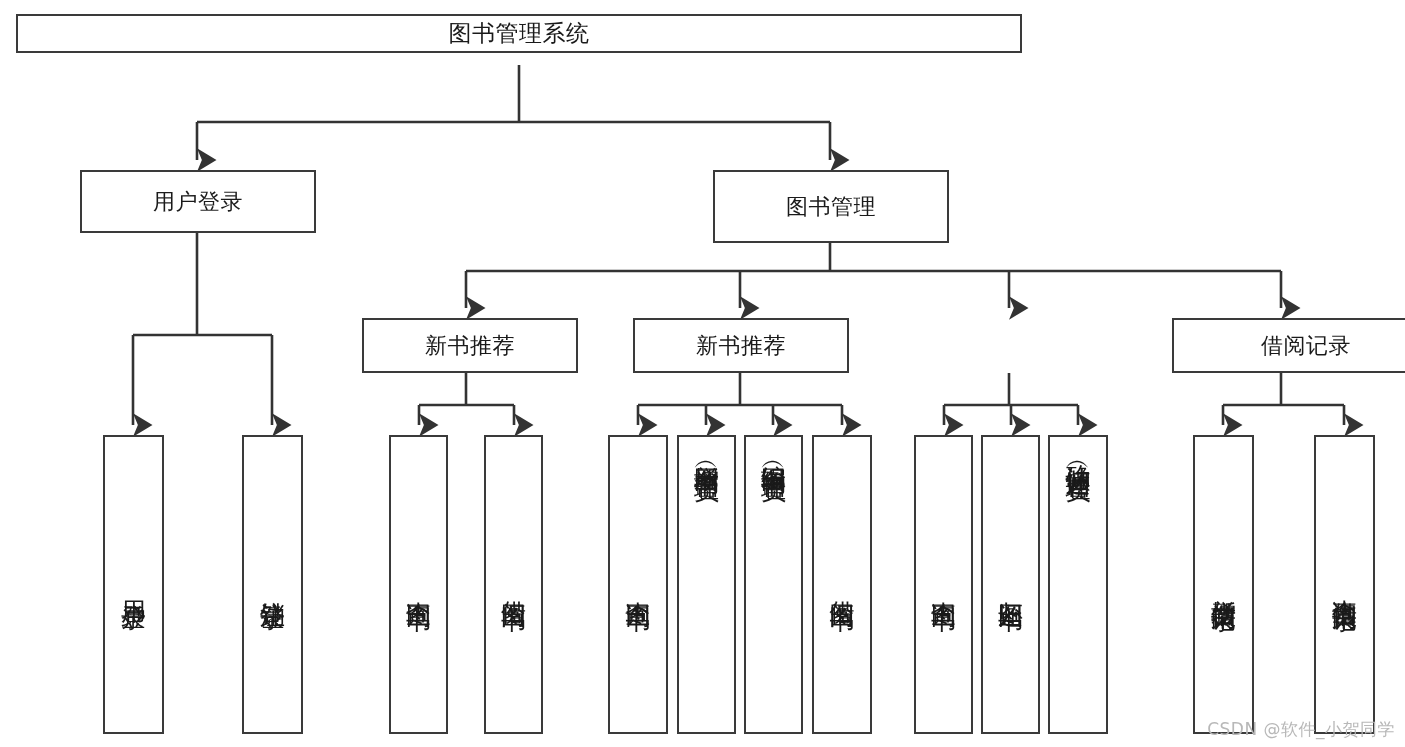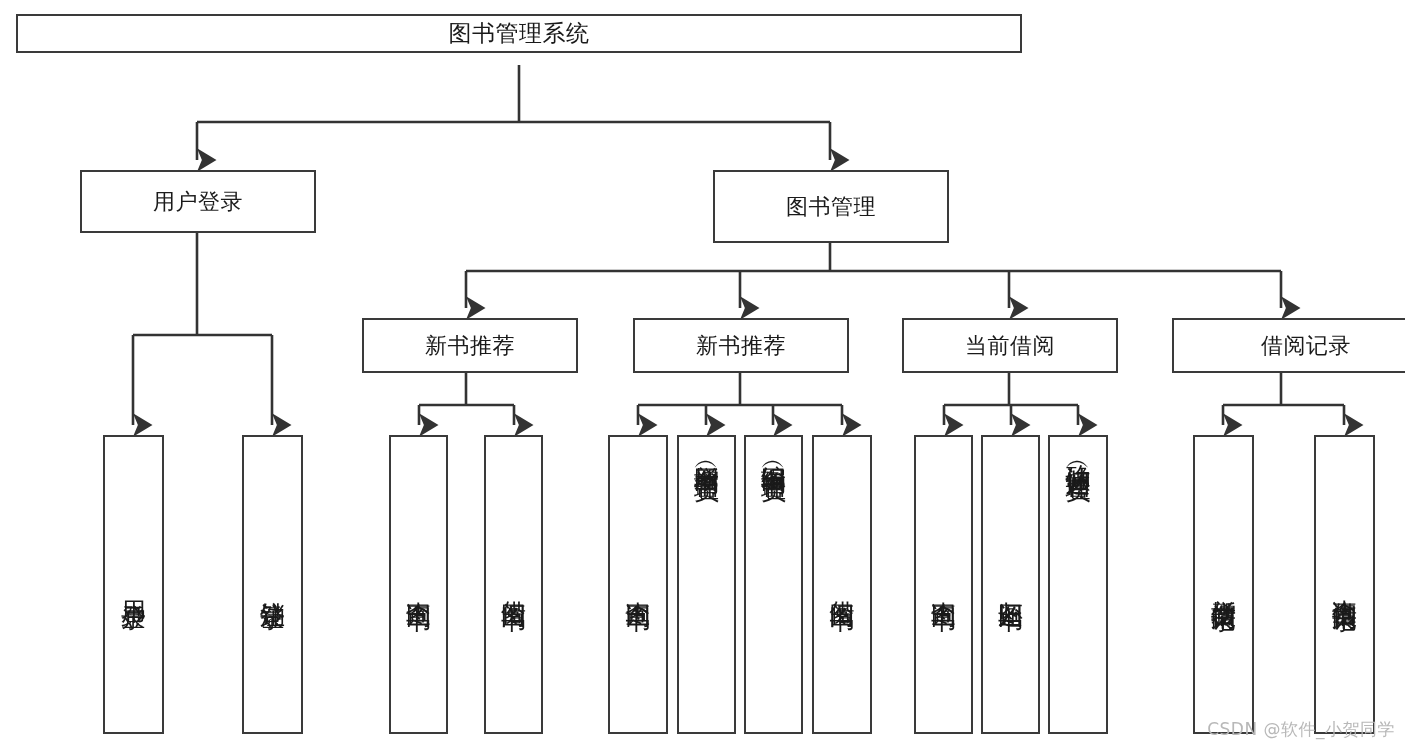--- a/index.html
+++ b/index.html
@@ -145,23 +145,20 @@
   </div>
 
   <div class="node horiz" style="left:362px;top:318px;width:216px;height:55px;">
     <span class="label">新书推荐</span>
   </div>
 
   <div class="node horiz" style="left:633px;top:318px;width:216px;height:55px;">
     <span class="label">新书推荐</span>
   </div>
 
-  <div class="node horiz" style="left:902px;top:318px;width:216px;height:55px;">
-    <span class="label">当前借阅</span>
-  </div>
 
   <div class="node horiz" style="left:1172px;top:318px;width:246px;height:55px;padding-left:22px;">
     <span class="label">借阅记录</span>
   </div>
 
   <div class="node vert tall-center" style="left:103px;top:435px;width:61px;height:299px;">
     <span class="label">用户登录</span>
   </div>
   <div class="node vert tall-center" style="left:242px;top:435px;width:61px;height:299px;">
     <span class="label">注销登录</span>

